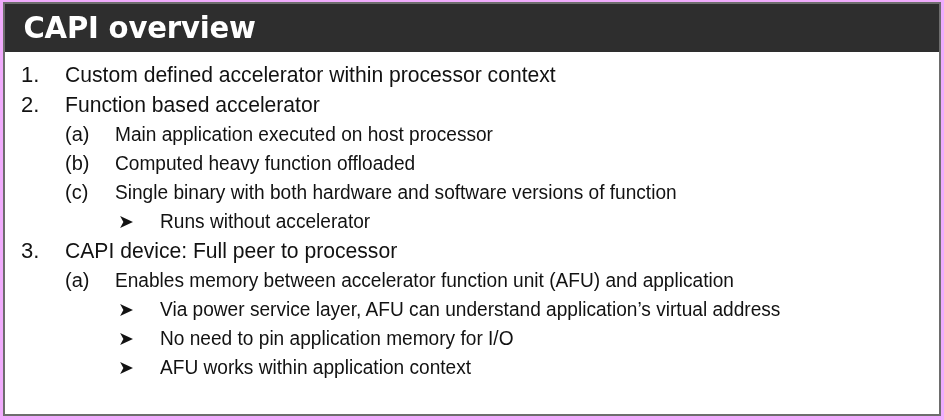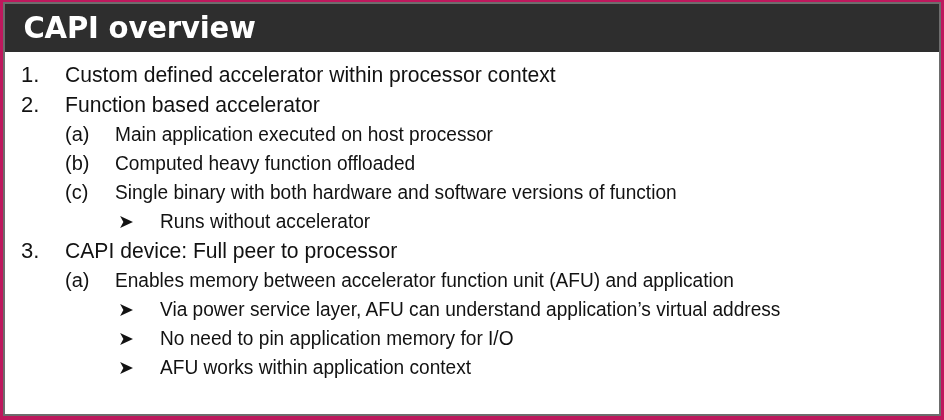--- a/index.html
+++ b/index.html
@@ -12,21 +12,21 @@
     height: 420px;
     font-family: "Liberation Sans", sans-serif;
     overflow: hidden;
   }
 
   #slide {
     position: relative;
     width: 944px;
     height: 420px;
     box-sizing: border-box;
-    background: #be185d;
+    background: #f0abfc;
   }
 
   
   #frame {
     position: absolute;
     left: 3px;
     top: 2px;
     width: 938px;
     height: 414px;
     box-sizing: border-box;

